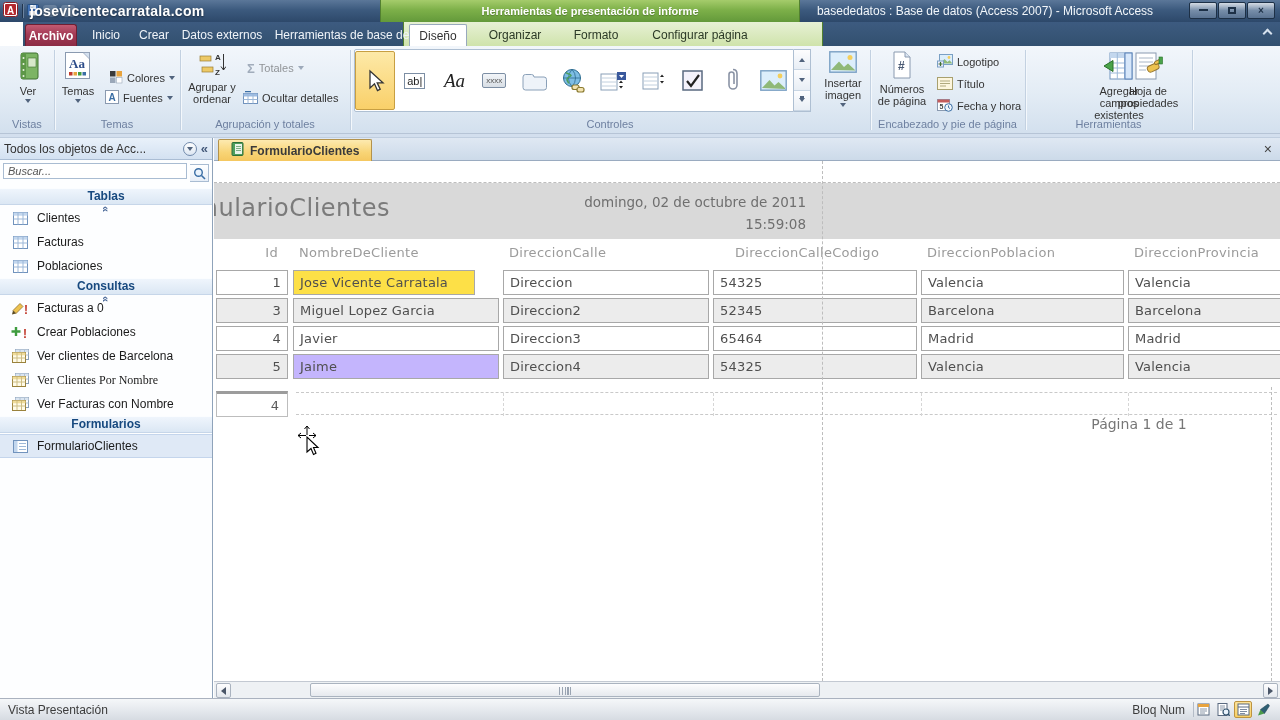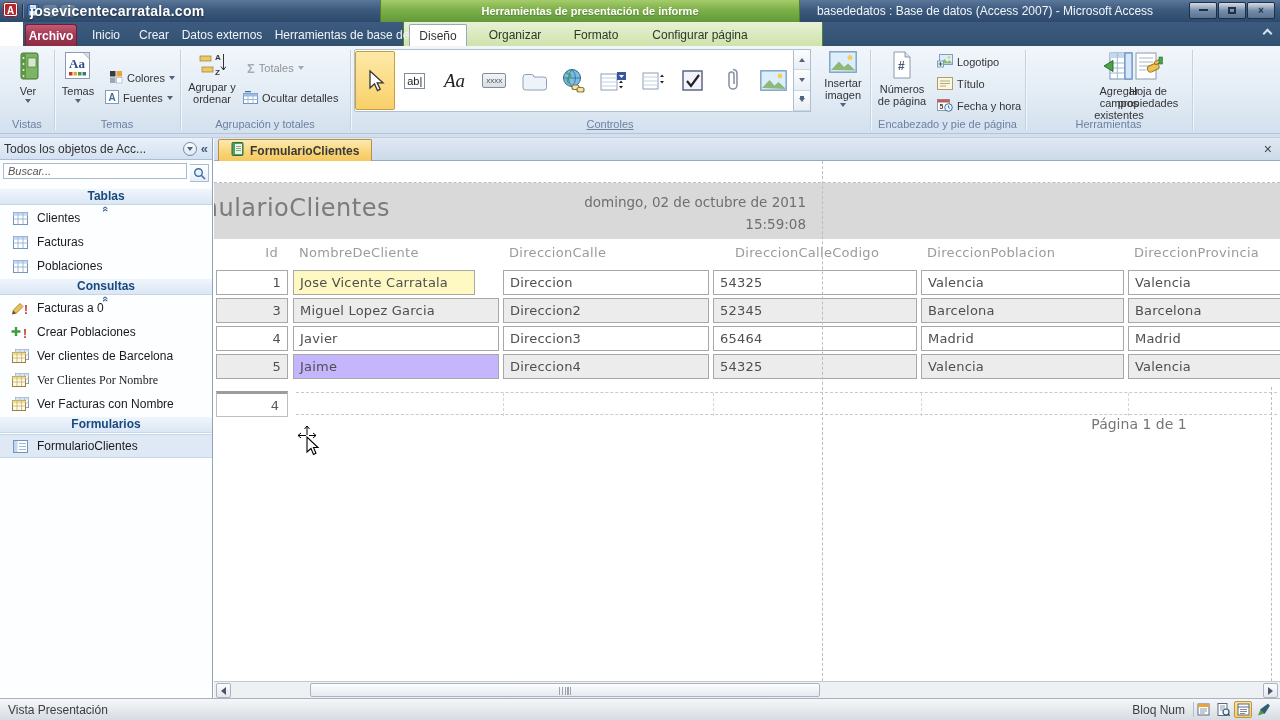--- a/index.html
+++ b/index.html
@@ -368,21 +368,21 @@
     <div class="bigbtn" style="left:818px;width:50px;">
       <span><svg width="28" height="22">
             <rect x="0.8" y="0.8" width="26.4" height="20.4" fill="#dceefb" stroke="#7aa0c4" stroke-width="1.4"></rect>
             <circle cx="21" cy="6.5" r="2.5" fill="#f4cf5c"></circle>
             <path d="M2 19 l8 -8.5 l5 5.5 l4 -3.5 l7 6.5 v0.5 z" fill="#8fb978"></path>
           </svg></span>
       <span class="lbl" style="width:52px;">Insertar imagen</span>
       <span class="tri-down"></span>
     </div>
     <div class="grp-sep" style="left:870px;"></div>
-    <div class="grp-label" style="left:350px;width:520px;text-decoration:underline;">Controles</div>
+    <div class="grp-label" style="left:350px;width:520px;">Controles</div>
 
     <div class="bigbtn" style="left:874px;width:56px;">
       <span><svg width="22" height="28">
             <path d="M3 1 h11 l5 5 v21 h-16 z" fill="#fff" stroke="#8a9ab0"></path>
             <path d="M14 1 v5 h5" fill="#dce6f2" stroke="#8a9ab0"></path>
             <text x="7" y="19" font-size="12" font-weight="bold" fill="#4a5a74" font-family="Liberation Sans">#</text>
           </svg></span>
       <span class="lbl" style="width:56px;">Números de página</span>
     </div>
     <div class="smallbtn" style="left:934px;top:6px;">
@@ -600,21 +600,21 @@
     <div id="rpt-headers">
         <span class="col-hdr" style="left: 2px; width: 62px; text-align: right;">Id</span>
         <span class="col-hdr" style="left: 85px;">NombreDeCliente</span>
         <span class="col-hdr" style="left: 295px;">DireccionCalle</span>
         <span class="col-hdr" style="left: 505px; margin-left: 16px;">DireccionCalleCodigo</span>
         <span class="col-hdr" style="left: 713px;">DireccionPoblacion</span>
         <span class="col-hdr" style="left: 920px;">DireccionProvincia</span>
       </div>
     <div id="rpt-rows">
         <div class="rpt-cell num" style="left: 2px; width: 72px; top: 109px; background: rgb(255, 255, 255);">1</div>
-        <div class="rpt-cell" style="left: 79px; width: 182px; top: 109px; background: #fef9c3;">Jose Vicente Carratala</div>
+        <div class="rpt-cell" style="left: 79px; width: 182px; top: 109px; background: #fde047;">Jose Vicente Carratala</div>
         <div class="rpt-cell" style="left: 289px; width: 206px; top: 109px; background: rgb(255, 255, 255);">Direccion</div>
         <div class="rpt-cell" style="left: 499px; width: 204px; top: 109px; background: rgb(255, 255, 255);">54325</div>
         <div class="rpt-cell" style="left: 707px; width: 203px; top: 109px; background: rgb(255, 255, 255);">Valencia</div>
         <div class="rpt-cell" style="left: 914px; width: 156px; top: 109px; background: rgb(255, 255, 255);">Valencia</div>
         <div class="rpt-cell num" style="left: 2px; width: 72px; top: 137px; background: rgb(236, 236, 236);">3</div>
         <div class="rpt-cell" style="left: 79px; width: 206px; top: 137px; background: rgb(236, 236, 236);">Miguel Lopez Garcia</div>
         <div class="rpt-cell" style="left: 289px; width: 206px; top: 137px; background: rgb(236, 236, 236);">Direccion2</div>
         <div class="rpt-cell" style="left: 499px; width: 204px; top: 137px; background: rgb(236, 236, 236);">52345</div>
         <div class="rpt-cell" style="left: 707px; width: 203px; top: 137px; background: rgb(236, 236, 236);">Barcelona</div>
         <div class="rpt-cell" style="left: 914px; width: 156px; top: 137px; background: rgb(236, 236, 236);">Barcelona</div>

